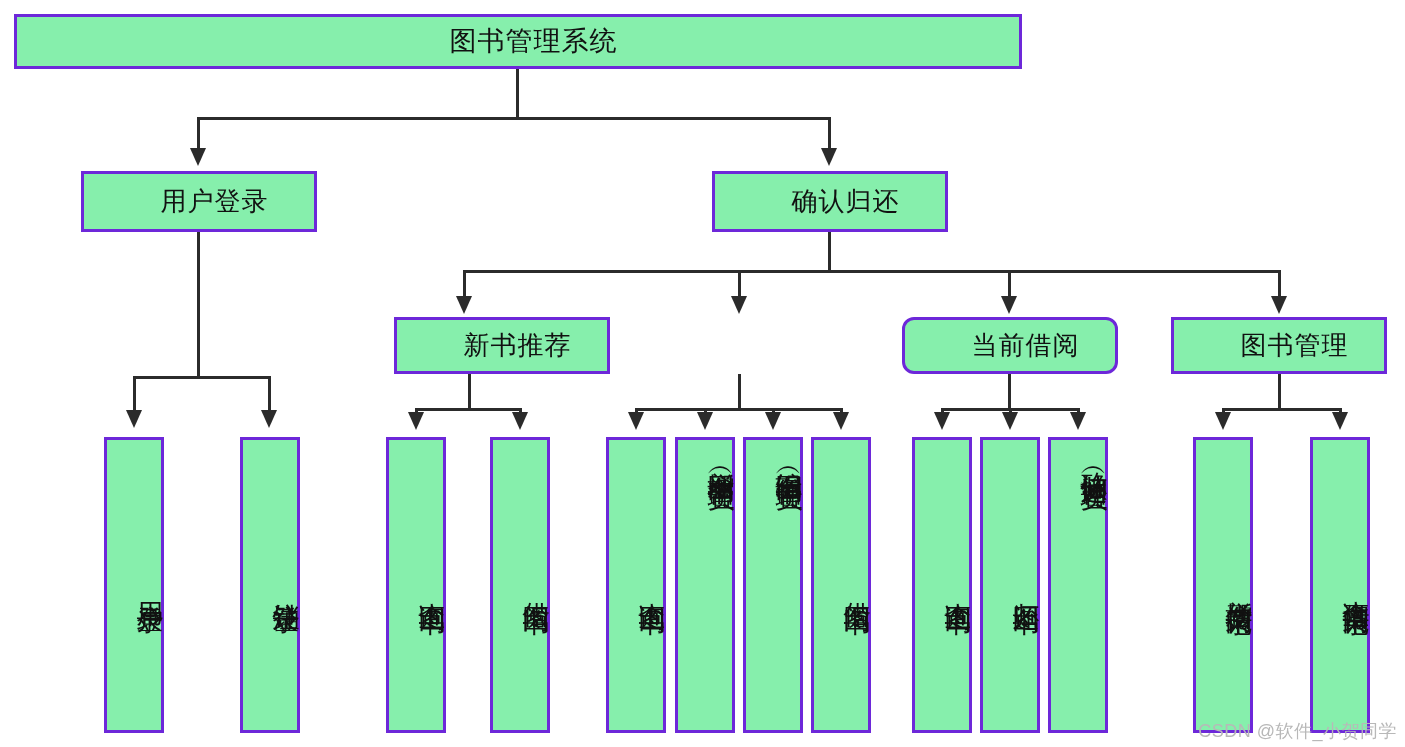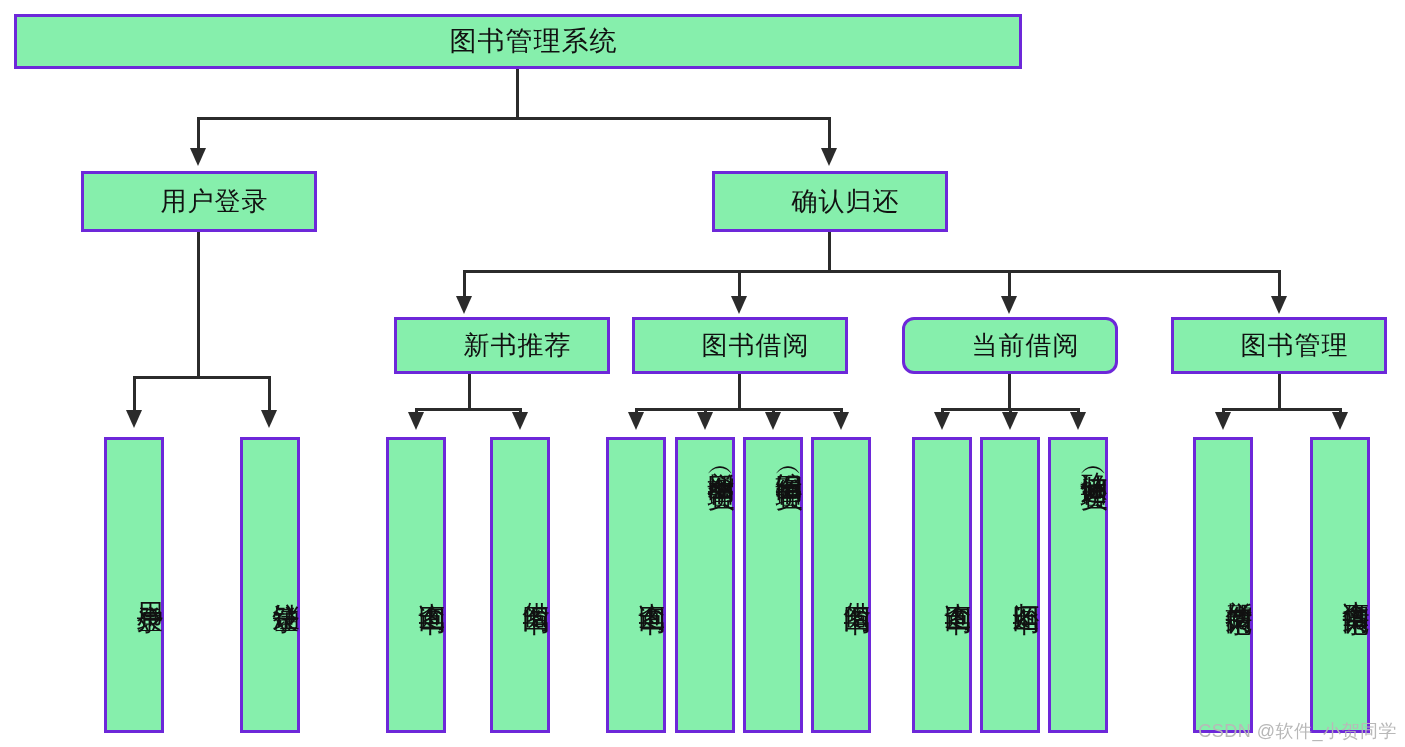--- a/index.html
+++ b/index.html
@@ -128,23 +128,20 @@
   <div class="vline" style="left:1008px;top:270px;height:28px;"></div>
   <div class="arrow" style="left:1001px;top:296px;"></div>
 
   <div class="vline" style="left:1278px;top:270px;height:28px;"></div>
   <div class="arrow" style="left:1271px;top:296px;"></div>
 
   <div class="node h" style="left:362px;top:317px;width:216px;height:57px;margin-left:32px;">
     <span class="label">新书推荐</span>
   </div>
 
-  <div class="node h" style="left:632px;top:317px;width:216px;height:57px;">
-    <span class="label">图书借阅</span>
-  </div>
 
   <div class="node h" style="left:902px;top:317px;width:216px;height:57px;border-radius:12px;">
     <span class="label">当前借阅</span>
   </div>
 
   <div class="node h" style="left:1171px;top:317px;width:216px;height:57px;">
     <span class="label">图书管理</span>
   </div>
 
   <div class="vline" style="left:468px;top:374px;height:36px;"></div>

